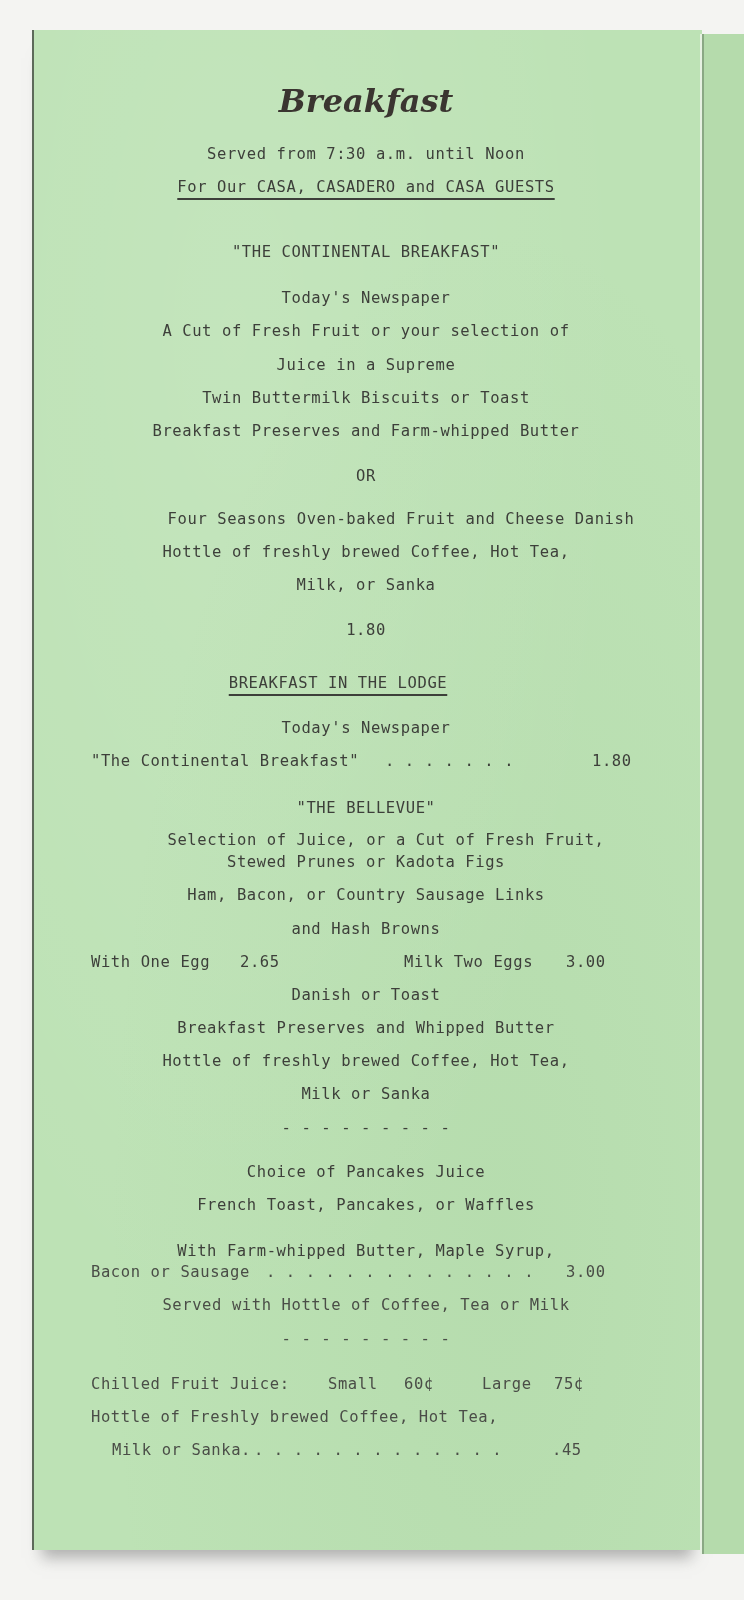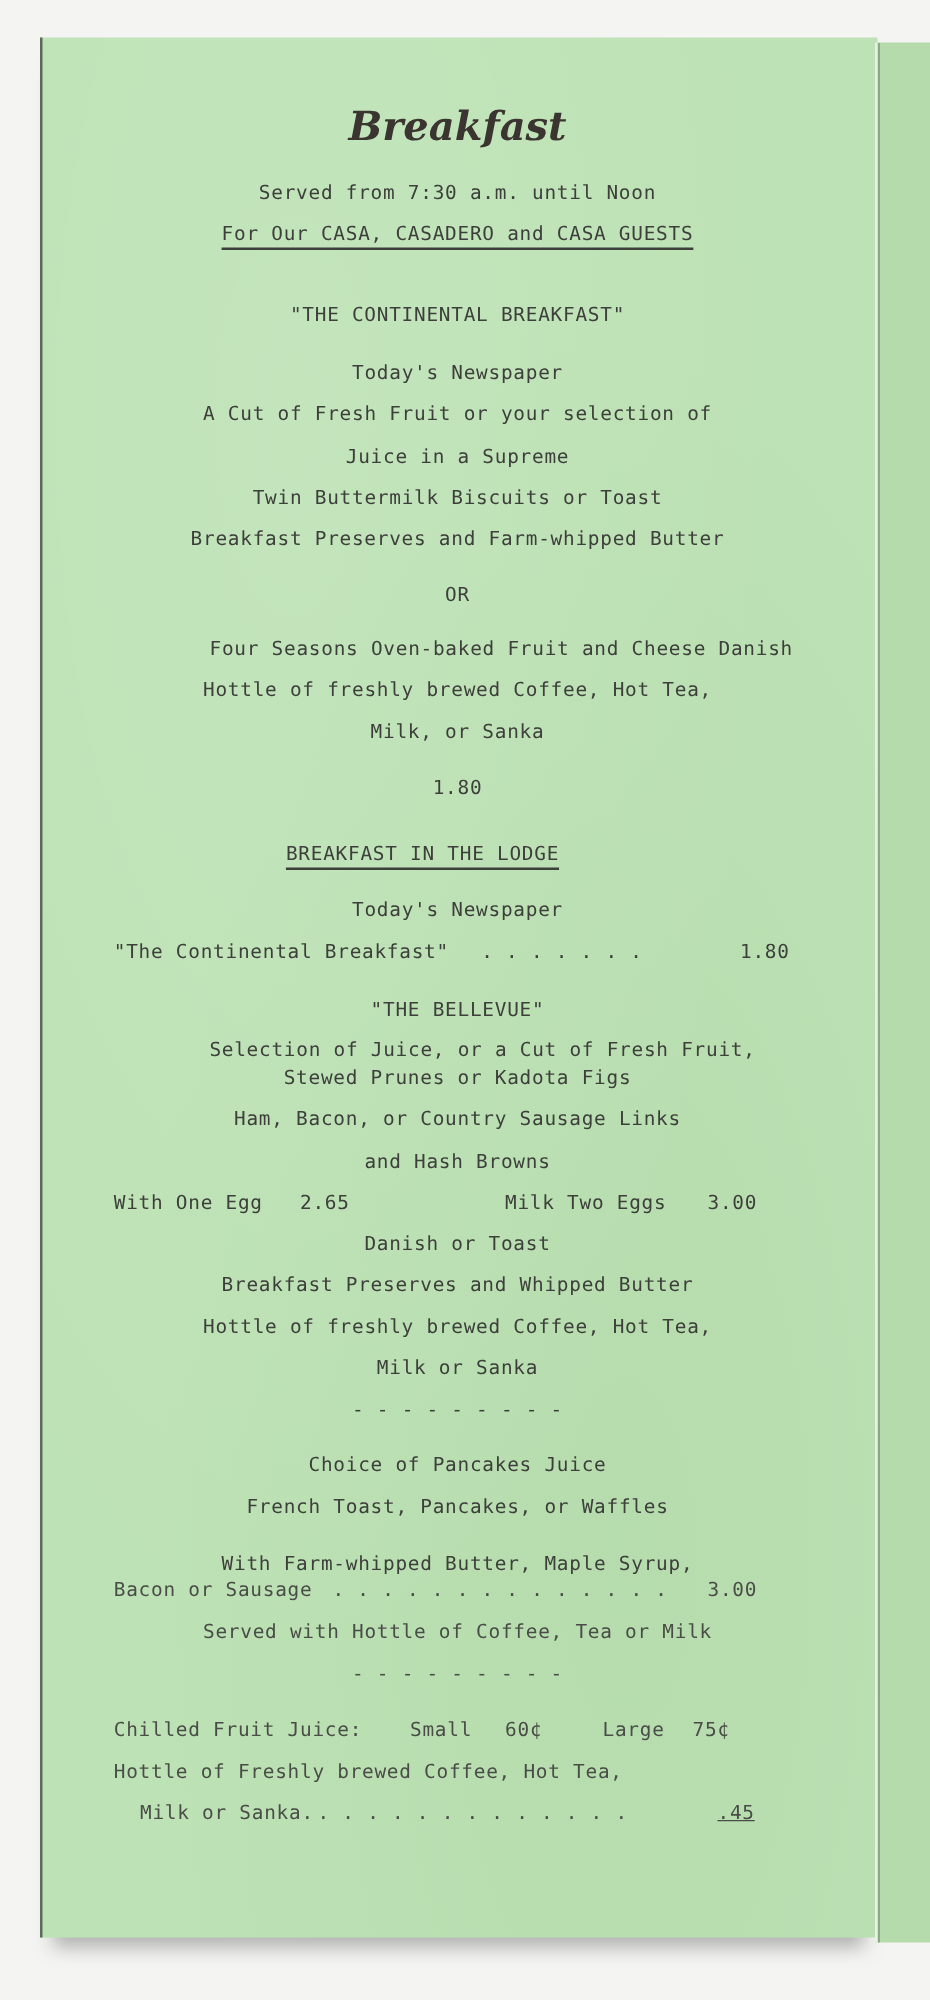--- a/index.html
+++ b/index.html
@@ -91,14 +91,14 @@
   <div class="line dim" style="top:1300px;">- - - - - - - - -</div>
 
   <div class="row dim" style="top:1345px; left:59px;">Chilled Fruit Juice:</div>
   <div class="row dim" style="top:1345px; left:296px;">Small</div>
   <div class="row dim" style="top:1345px; left:372px;">60¢</div>
   <div class="row dim" style="top:1345px; left:450px;">Large</div>
   <div class="row dim" style="top:1345px; left:522px;">75¢</div>
   <div class="row dim" style="top:1378px; left:59px;">Hottle of Freshly brewed Coffee, Hot Tea,</div>
   <div class="row dim" style="top:1411px; left:80px;">Milk or Sanka.</div>
   <div class="row dim" style="top:1411px; left:222px;">. . . . . . . . . . . . .</div>
-  <div class="row dim" style="top:1411px; left:542px;text-decoration:underline;">.45</div>
+  <div class="row dim" style="top:1411px; left:520px;">.45</div>
 </div>
 
 </body></html>

